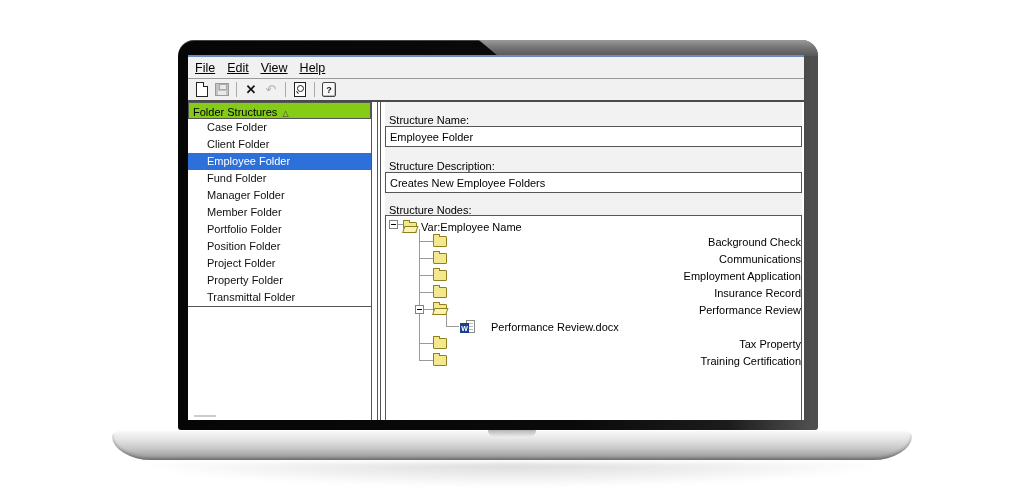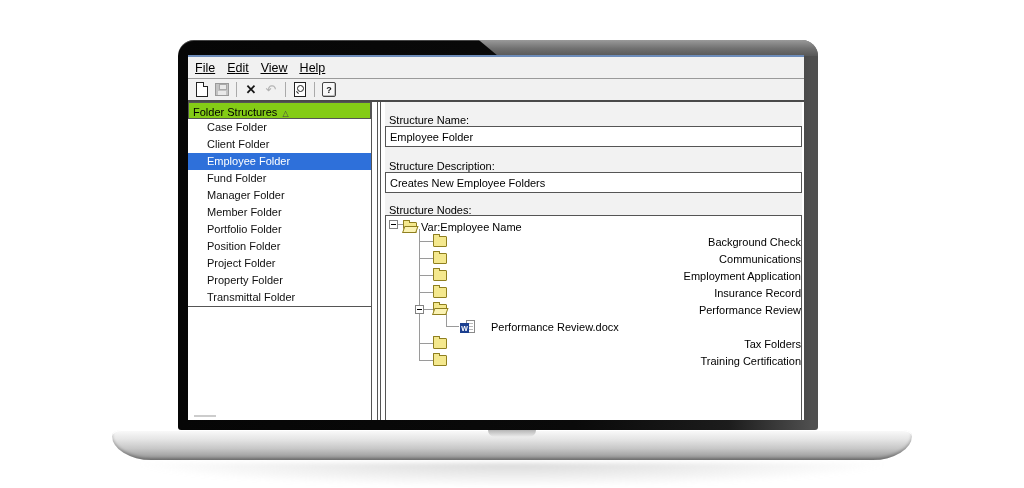--- a/index.html
+++ b/index.html
@@ -260,21 +260,21 @@
               <span class="stub f"></span>
               <span class="docx-icon">
                 <span class="docx-page"></span>
                 <span class="docx-badge">W</span>
               </span>
               <span class="lbl">Performance Review.docx</span>
             </div>
             <div class="trow depth1">
               <span class="stub c"></span>
               <span class="folder"></span>
-              <span class="lbl">Tax Folders</span>
+              <span class="lbl">Tax Property</span>
             </div>
             <div class="trow depth1">
               <span class="stub c"></span>
               <span class="folder"></span>
               <span class="lbl">Training Certification</span>
             </div>
           </div>
         </div>
 
       </div>

